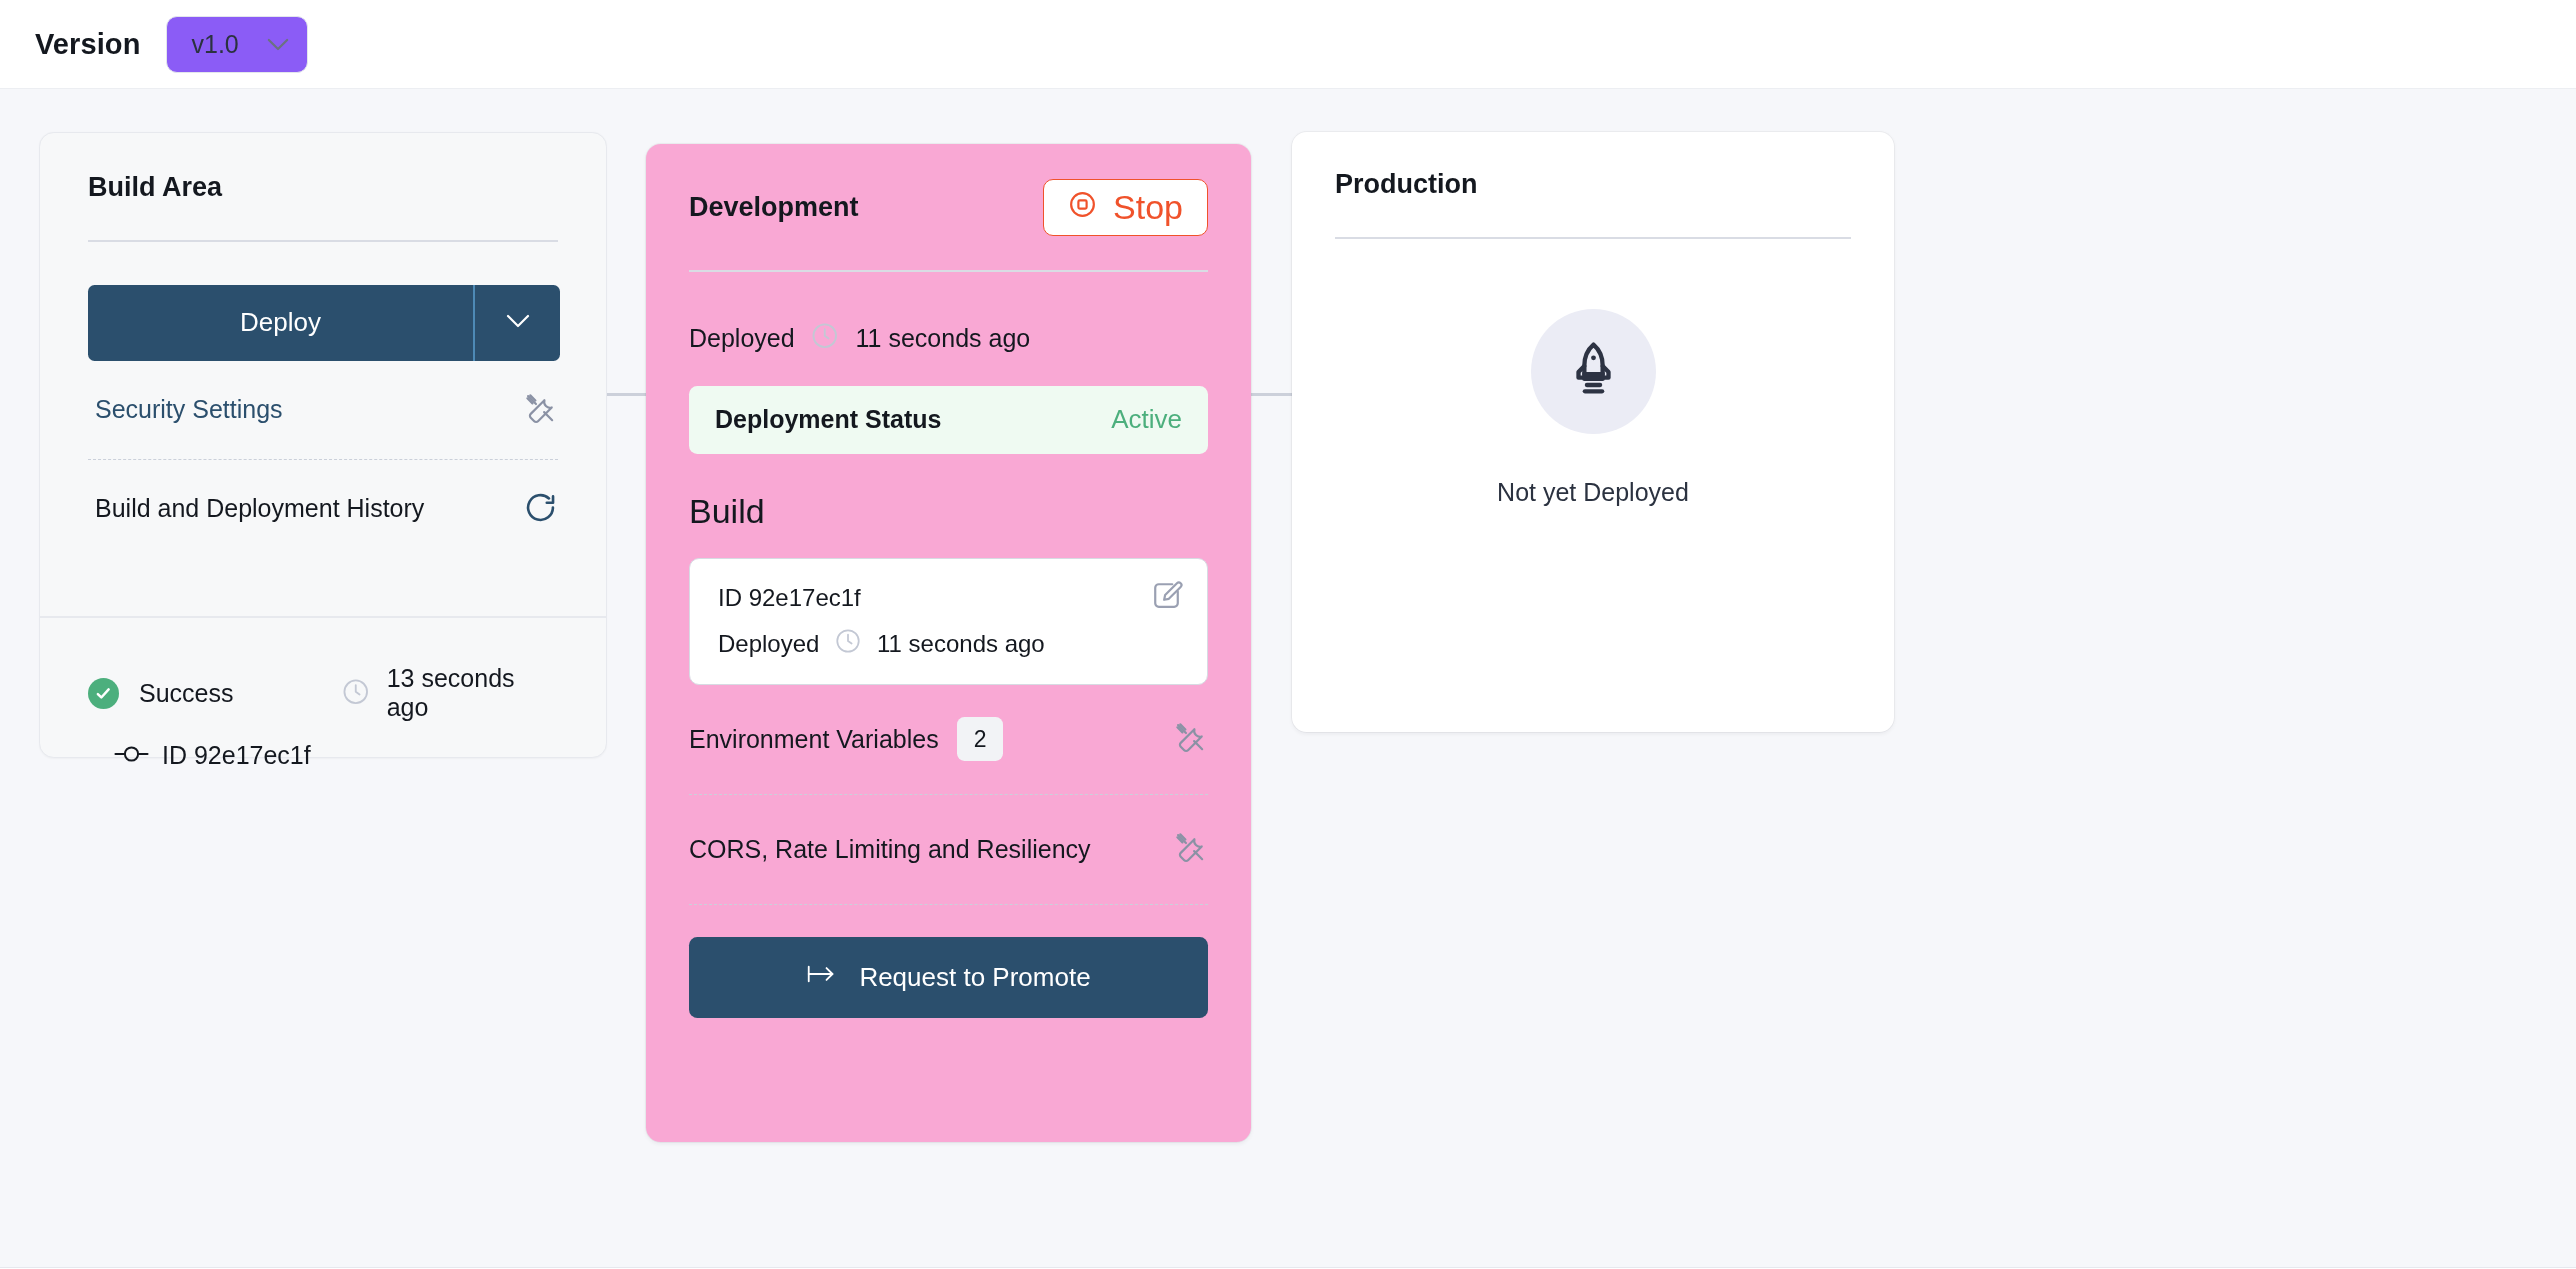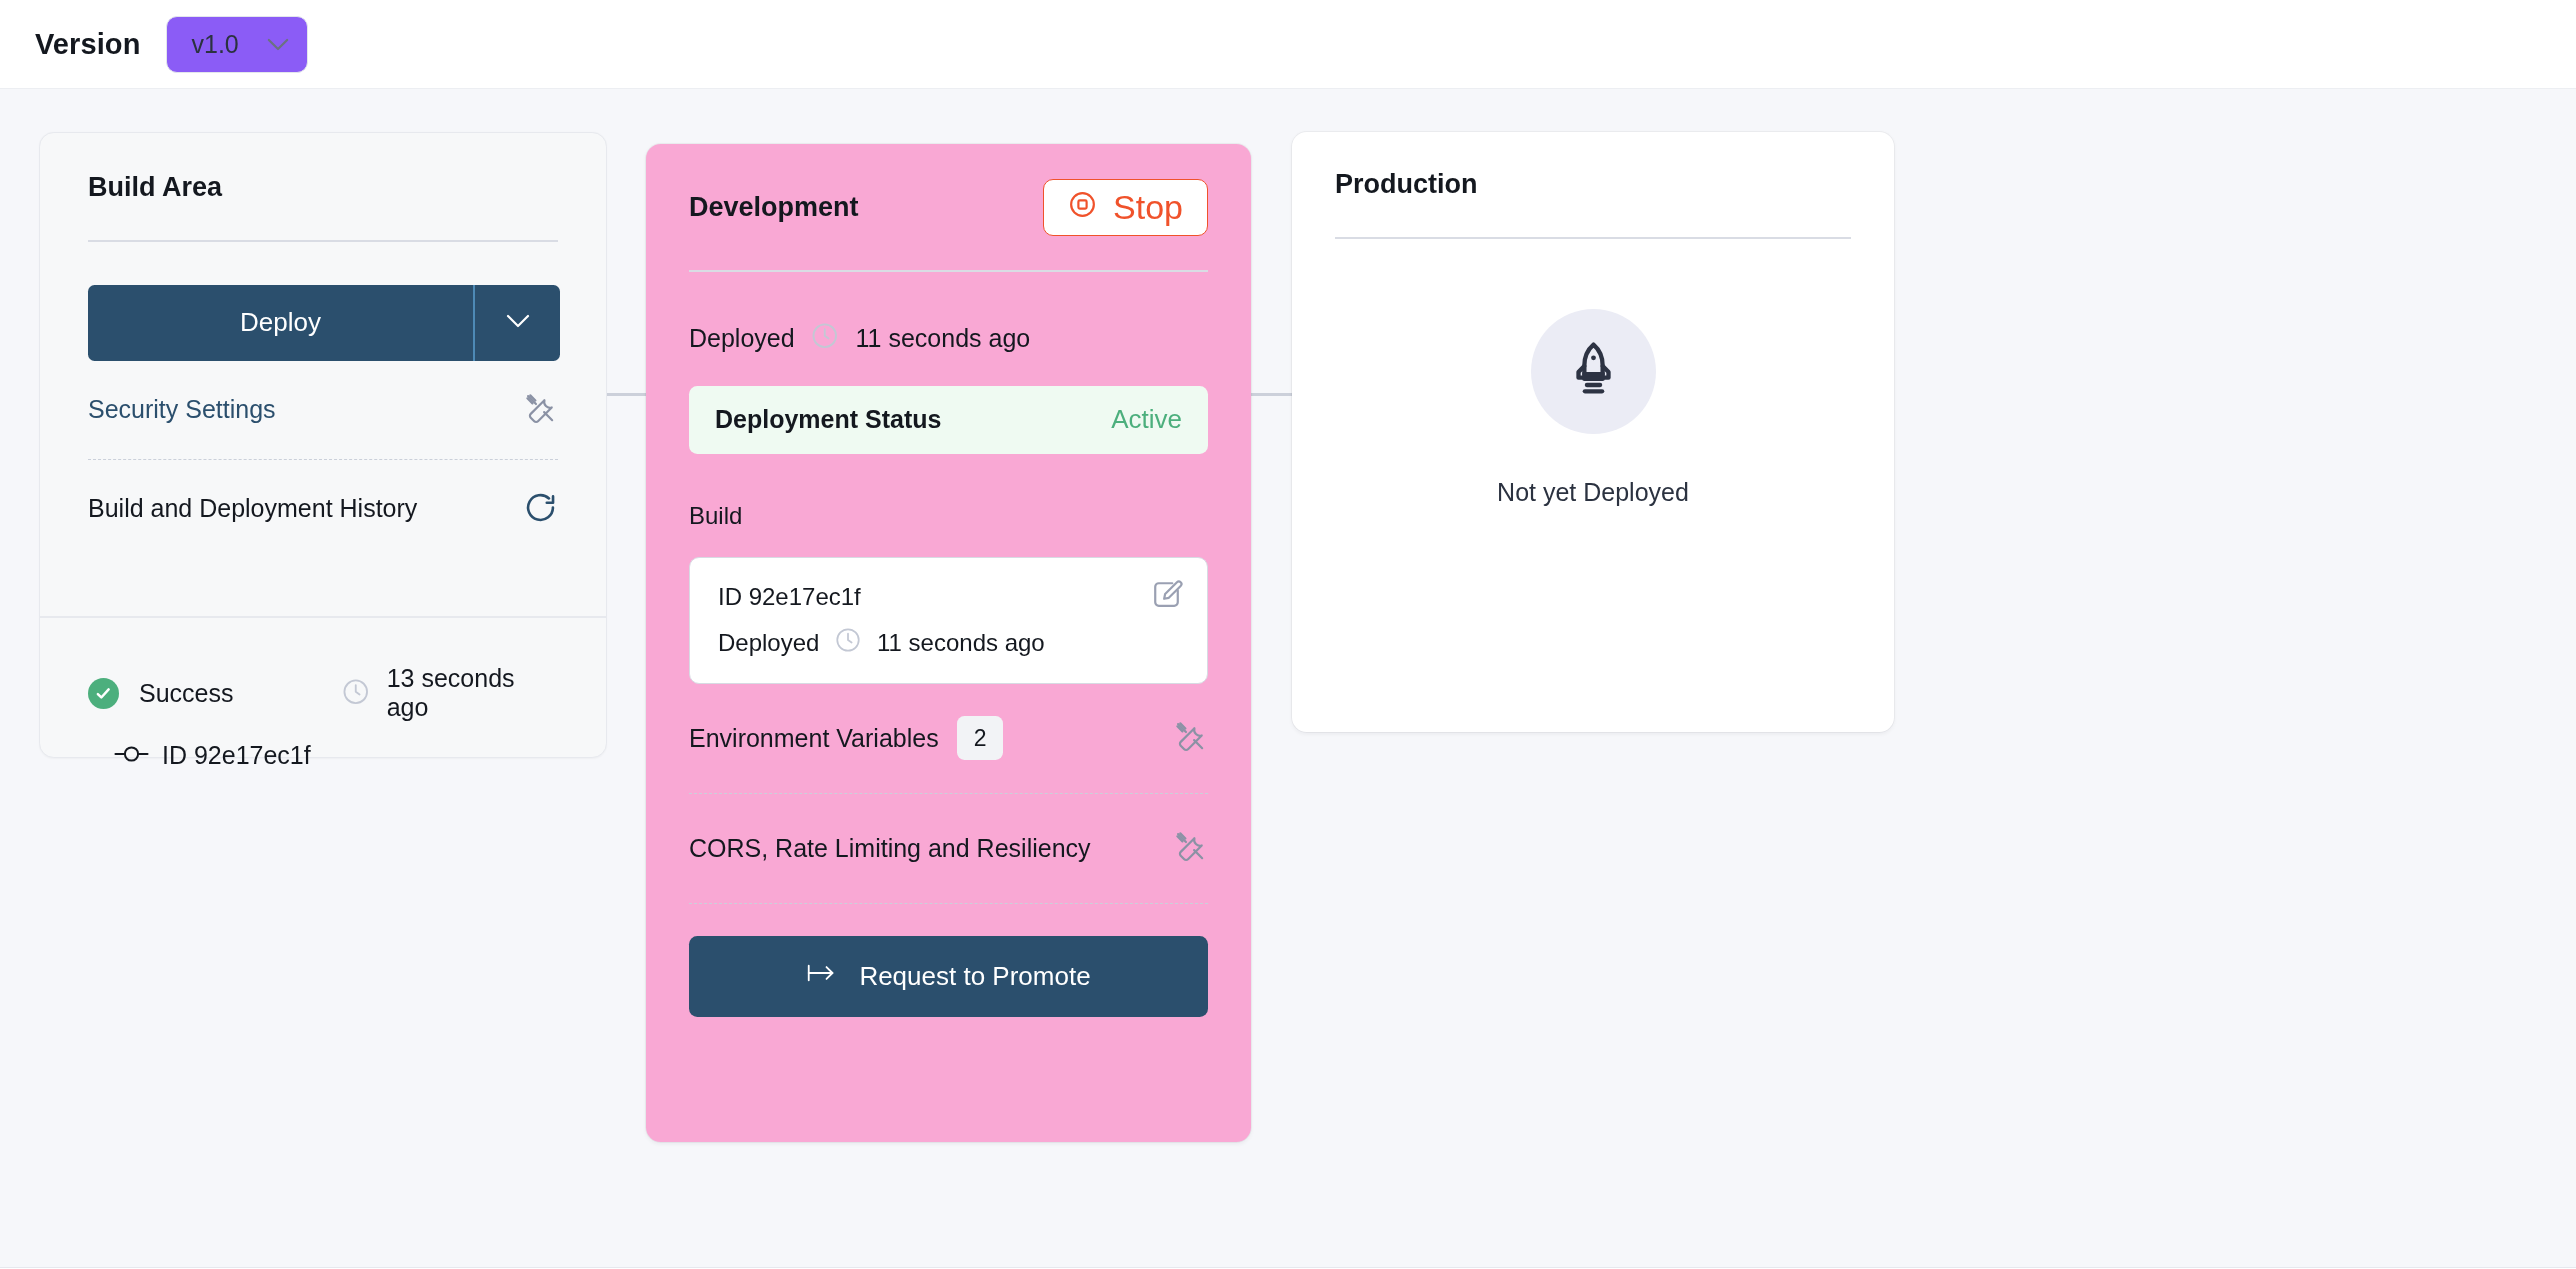--- a/index.html
+++ b/index.html
@@ -125,21 +125,21 @@
     align-items: center;
     justify-content: center;
   }
 
   .row-item {
     height: 98px;
     display: flex;
     align-items: center;
     justify-content: space-between;
   }
-  .row-item .row-label { font-size: 25px; color: #14181f; }
+  .row-item .row-label { font-size: 25px; color: #14181f; margin-left: 7px; }
   .row-label.linkish { color: #2b4f6d; }
   .dashed-rule {
     border-top: 1.8px dashed #cbd0da;
     height: 0;
   }
   .section-split {
     position: absolute;
     left: 0; right: 0;
     top: 483px;
     height: 1.8px;
@@ -218,22 +218,22 @@
     background: #effaf2;
     display: flex;
     align-items: center;
     justify-content: space-between;
     padding: 0 26px;
   }
   .status-pill .lbl { font-size: 25px; font-weight: 700; color: #14181f; }
   .status-pill .val { font-size: 26px; color: #4caf7d; }
 
   .build-heading {
-    margin-top: 48px;
-    font-size: 24px;
+    margin-top: 38px;
+    font-size: 34px;
     font-weight: 400;
     color: #14181f;
   }
   .build-box {
     margin-top: 27px;
     height: 127px;
     border: 1.8px solid #d7dbe3;
     border-radius: 10px;
     background: #ffffff;
     padding: 25px 28px 0 28px;

